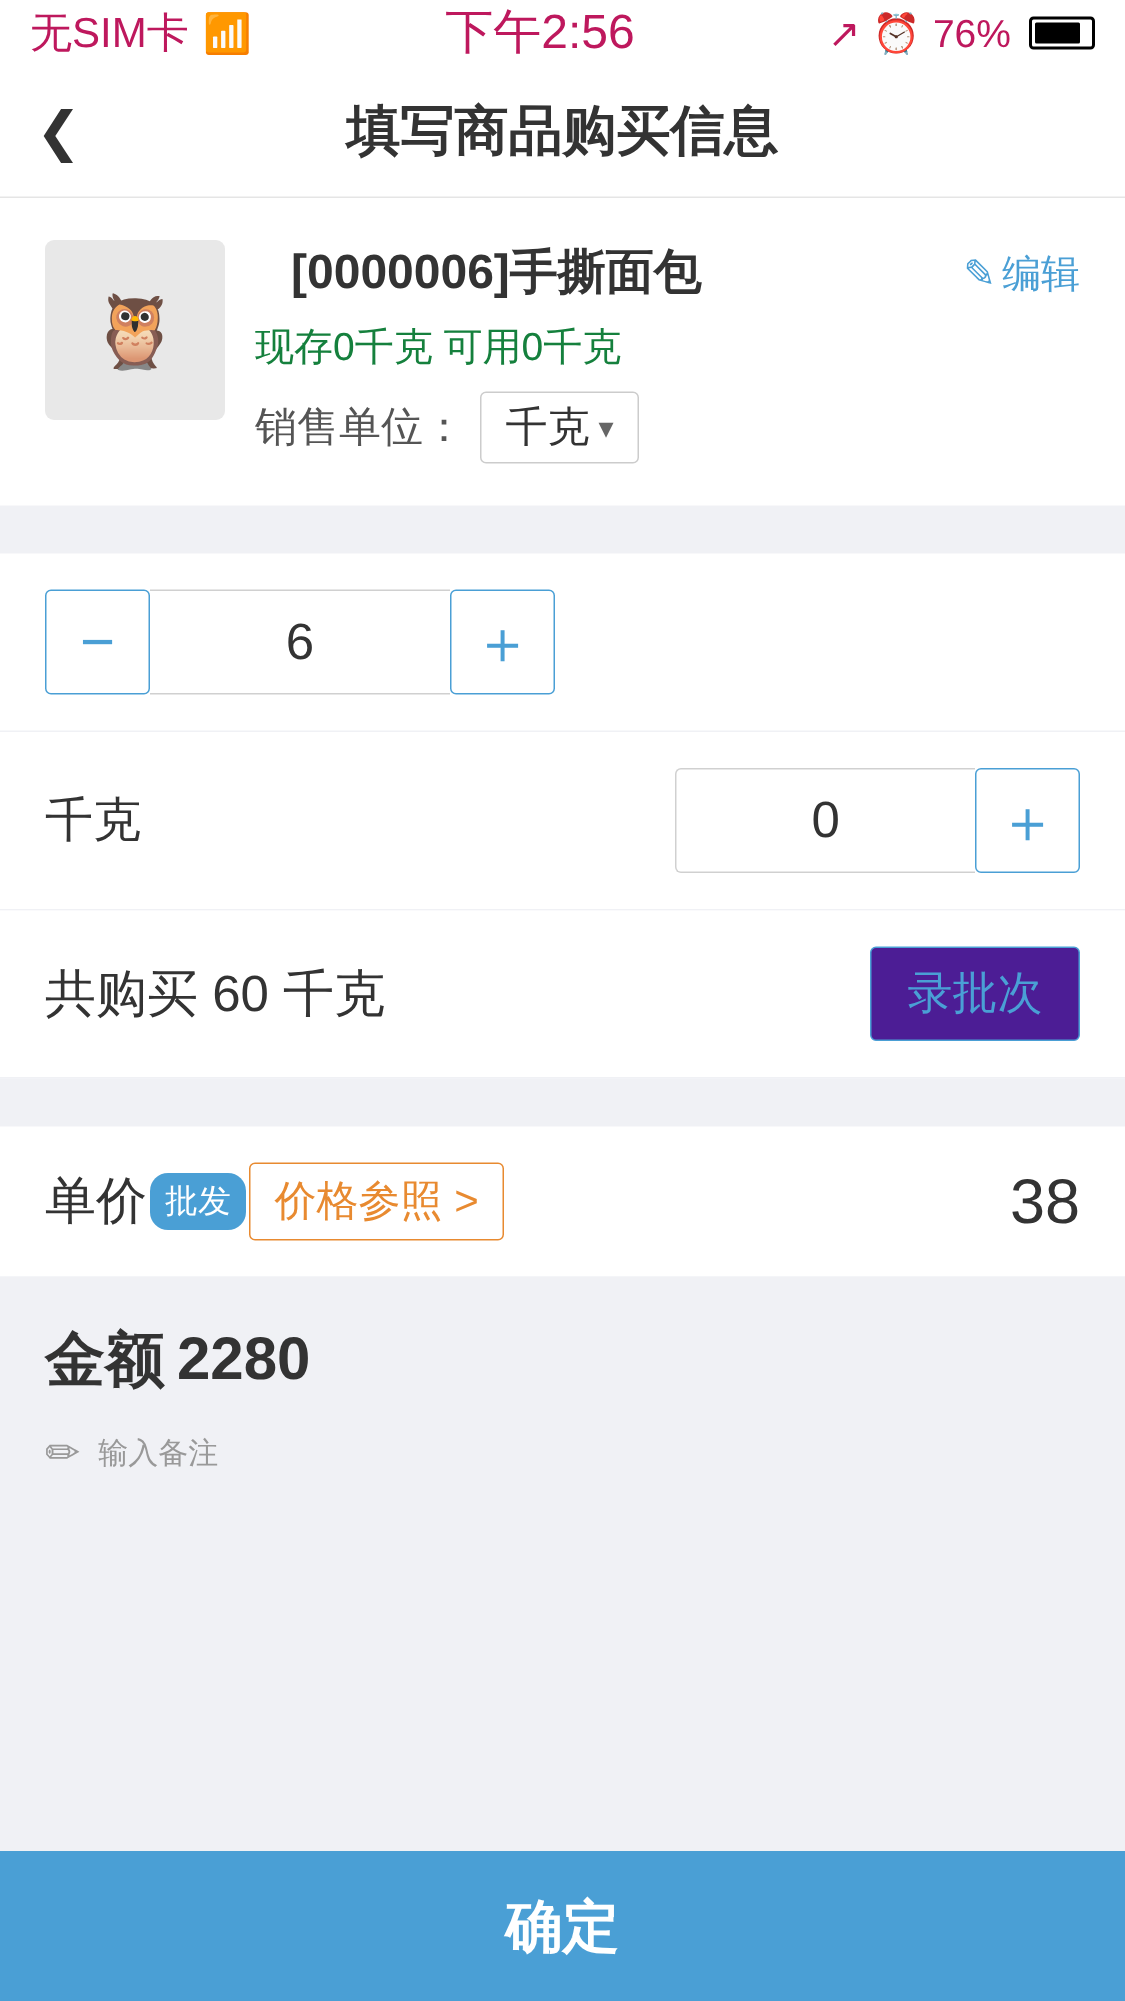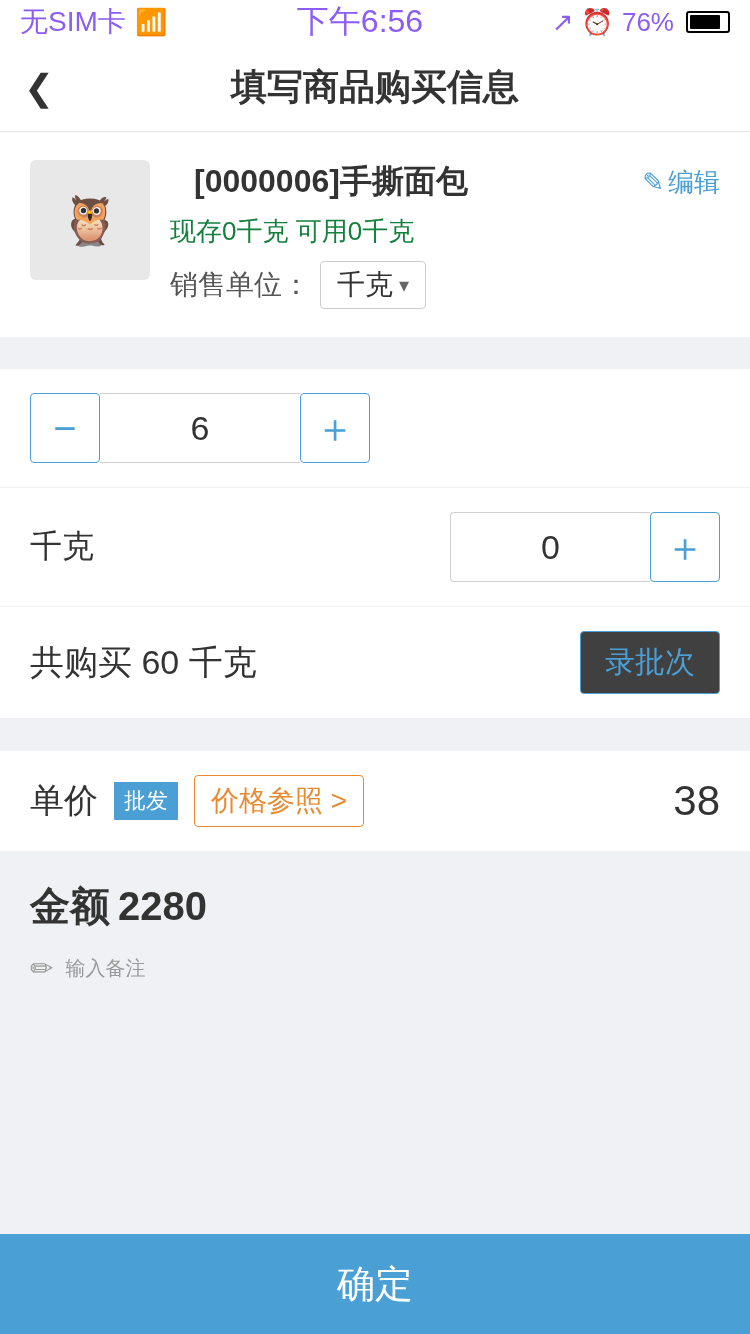--- a/index.html
+++ b/index.html
@@ -16,21 +16,21 @@
     
     .status-bar {
       width: 750px;
       height: 44px;
       background: #fff;
       display: flex;
       align-items: center;
       justify-content: space-between;
       padding: 0 20px;
       font-size: 28px;
-      color: #8b5cf6;
+      color: #be185d;
     }
     .status-left { display: flex; align-items: center; gap: 10px; }
     .status-center { font-size: 32px; font-weight: 500; }
     .status-right { display: flex; align-items: center; gap: 8px; font-size: 26px; }
     .wifi-icon { font-size: 26px; }
     .battery-icon { display: inline-block; width: 44px; height: 22px; border: 2px solid #000; border-radius: 3px; position: relative; margin-left: 4px; }
     .battery-icon::after { content: ''; display: block; width: 76%; height: calc(100% - 4px); background: #000; margin: 2px; border-radius: 1px; }
 
     
     .nav-bar {
@@ -153,42 +153,42 @@
       justify-content: space-between;
       border-bottom: 1px solid #f0f1f5;
     }
     .total-label { font-size: 34px; color: #333; }
     .batch-btn {
       border: 1.5px solid #4a9fd5;
       color: #4a9fd5;
       font-size: 30px;
       padding: 10px 24px;
       border-radius: 4px;
-      background: #404040;
+      background: #4c1d95;
       cursor: pointer;
     }
 
     
     .price-section {
       background: #fff;
       padding: 24px 30px;
       margin-top: 16px;
     }
     .price-row {
       display: flex;
       align-items: center;
-      gap: 16px;
+      gap: 2px;
     }
     .price-label { font-size: 34px; color: #333; }
     .price-tag {
       background: #4a9fd5;
       color: #fff;
       font-size: 22px;
       padding: 4px 10px;
-      border-radius: 1px;
+      border-radius: 12px;
     }
     .price-ref-btn {
       border: 1.5px solid #e88a30;
       color: #e88a30;
       font-size: 28px;
       padding: 6px 16px;
       border-radius: 4px;
       background: #fff;
       display: flex;
       align-items: center;
@@ -227,37 +227,37 @@
       bottom: 0;
       left: 0;
       width: 750px;
       height: 100px;
       background: #4a9fd5;
       display: flex;
       align-items: center;
       justify-content: center;
       cursor: pointer;
     }
-    .confirm-btn-label { font-size: 38px; color: #fff; font-weight: 400; }
+    .confirm-btn-label { font-size: 38px; color: #fff; font-weight: 700; }
 
     
     .content-filler {
       height: 280px;
       background: #f0f1f5;
     }
   </style>
 </head>
 <body>
 
 <div class="status-bar">
   <div class="status-left">
     <span>无SIM卡</span>
     <span class="wifi-icon">📶</span>
   </div>
-  <div class="status-center">下午6:56</div>
+  <div class="status-center">下午2:56</div>
   <div class="status-right">
     <span>↗</span>
     <span>⏰</span>
     <span>76%</span>
     <span class="battery-icon"></span>
   </div>
 </div>
 
 <div class="nav-bar">
   <div class="nav-back">

